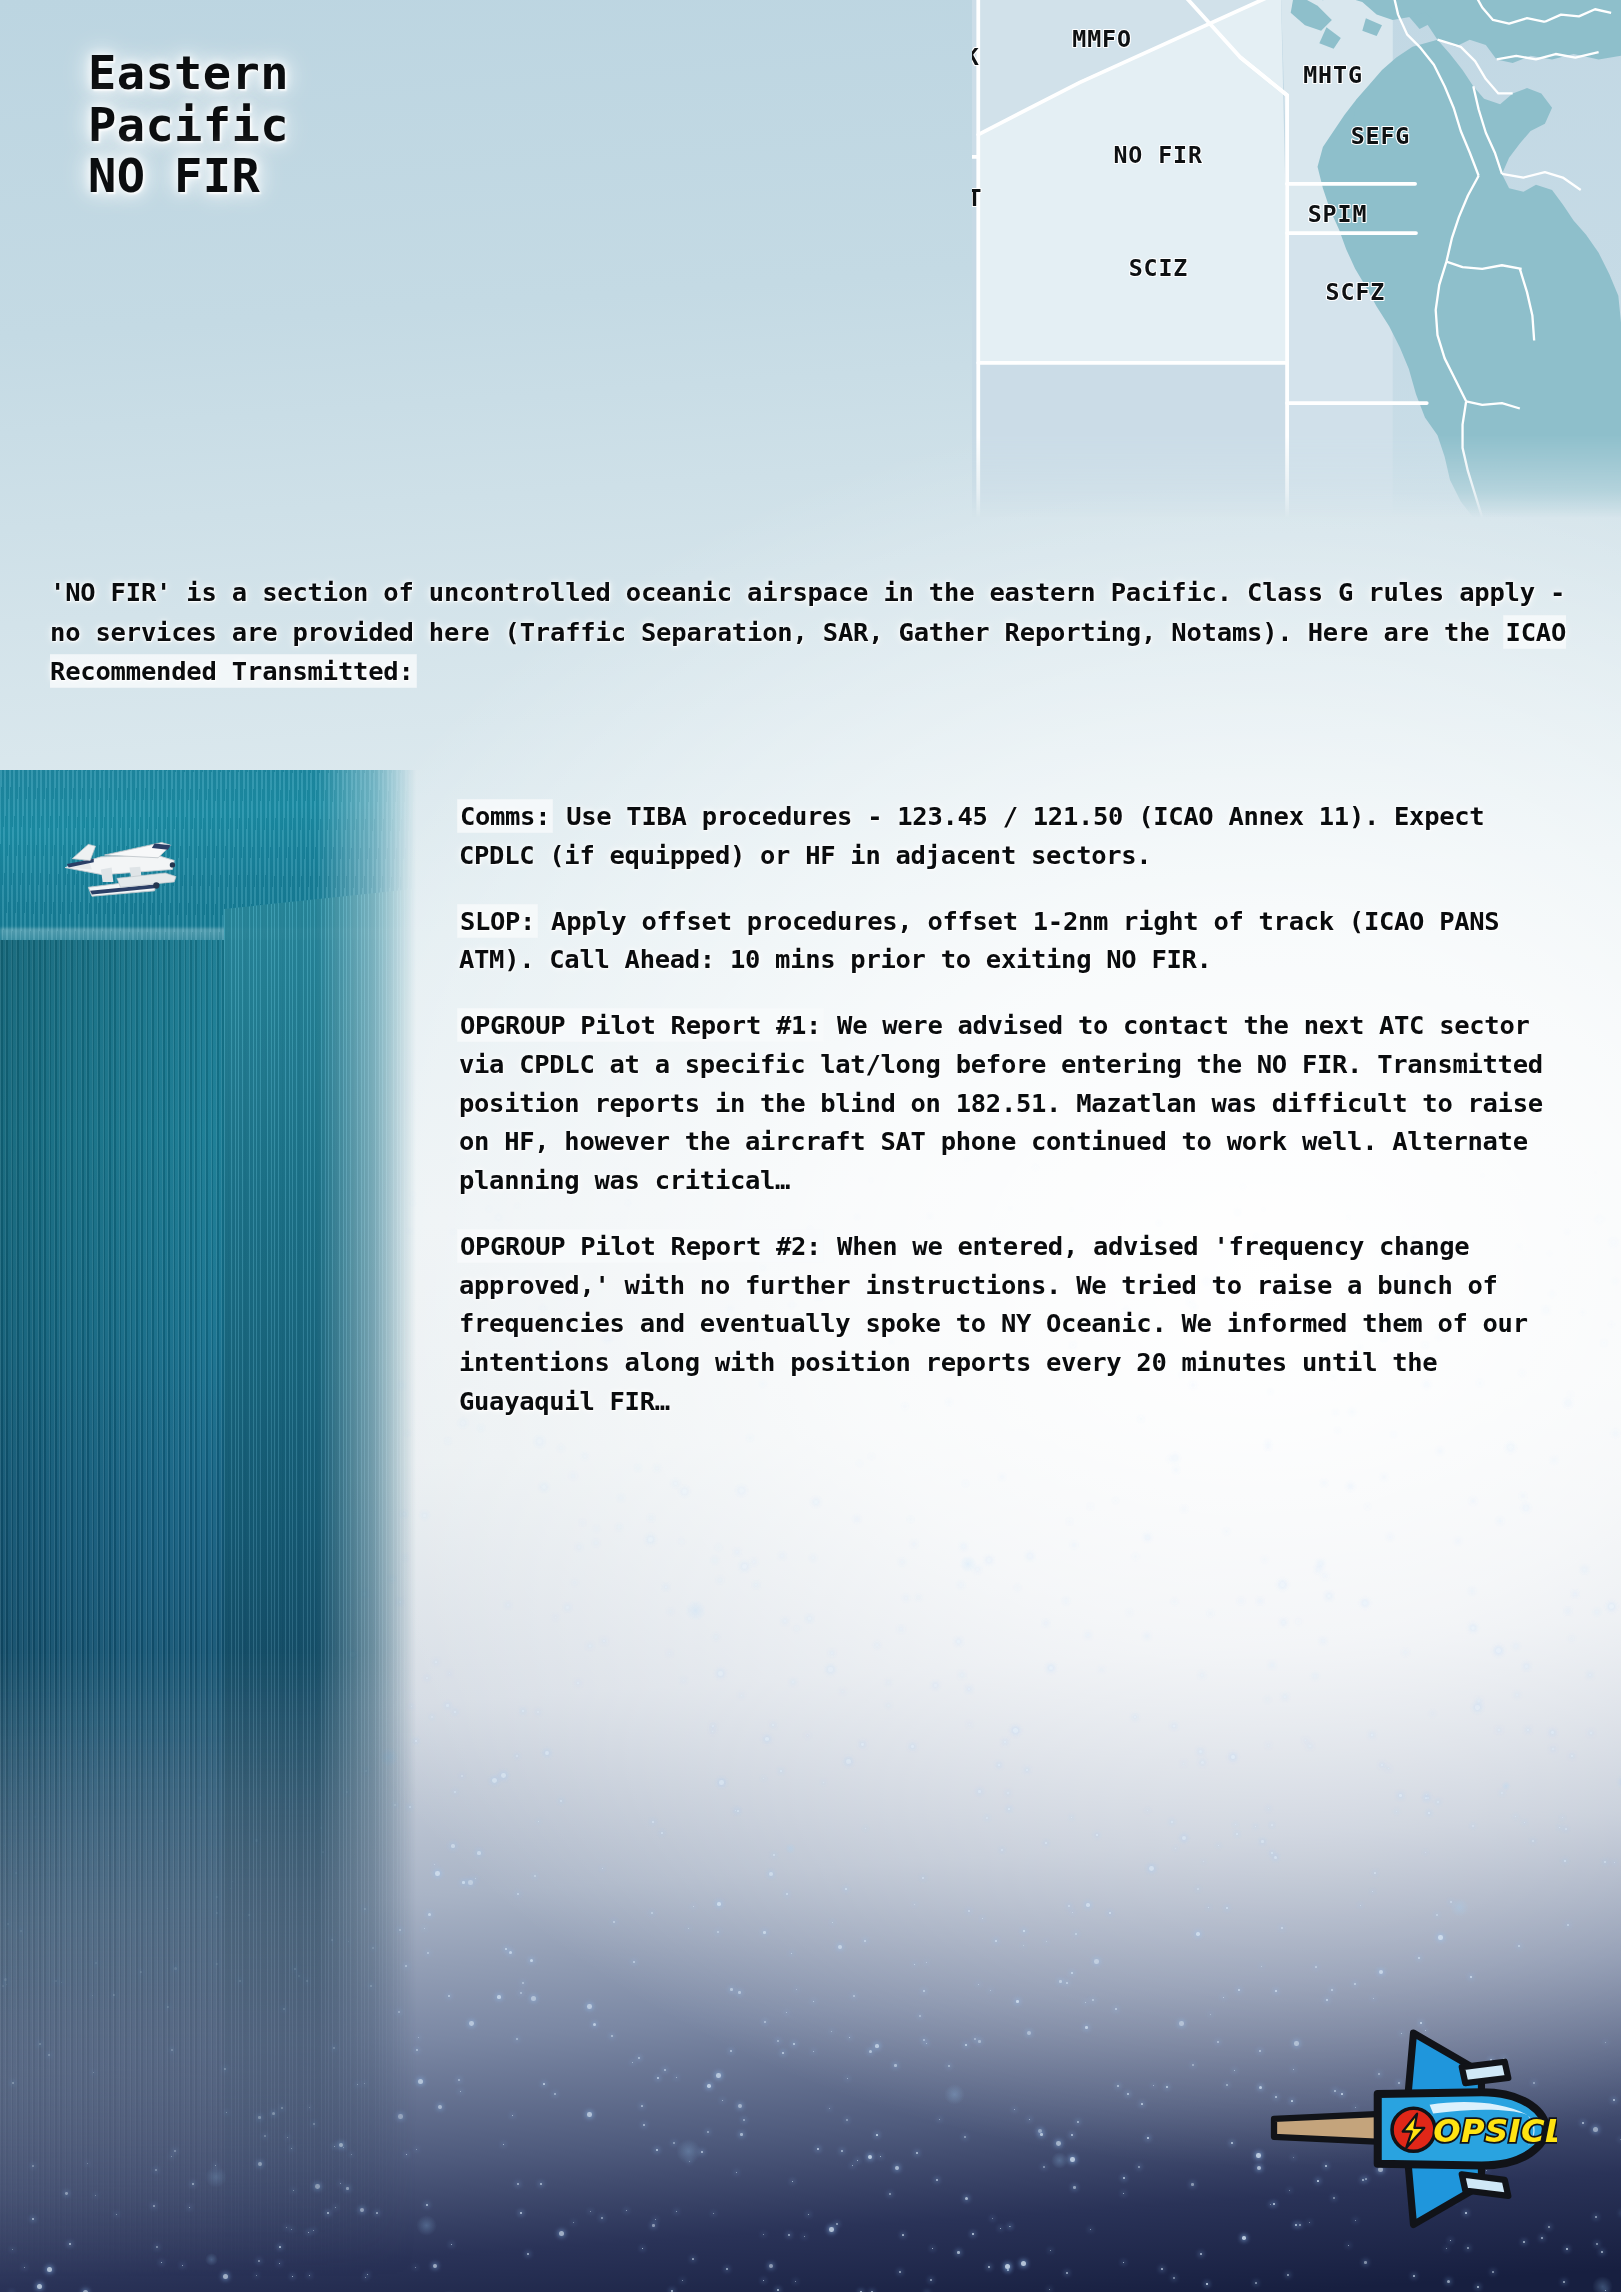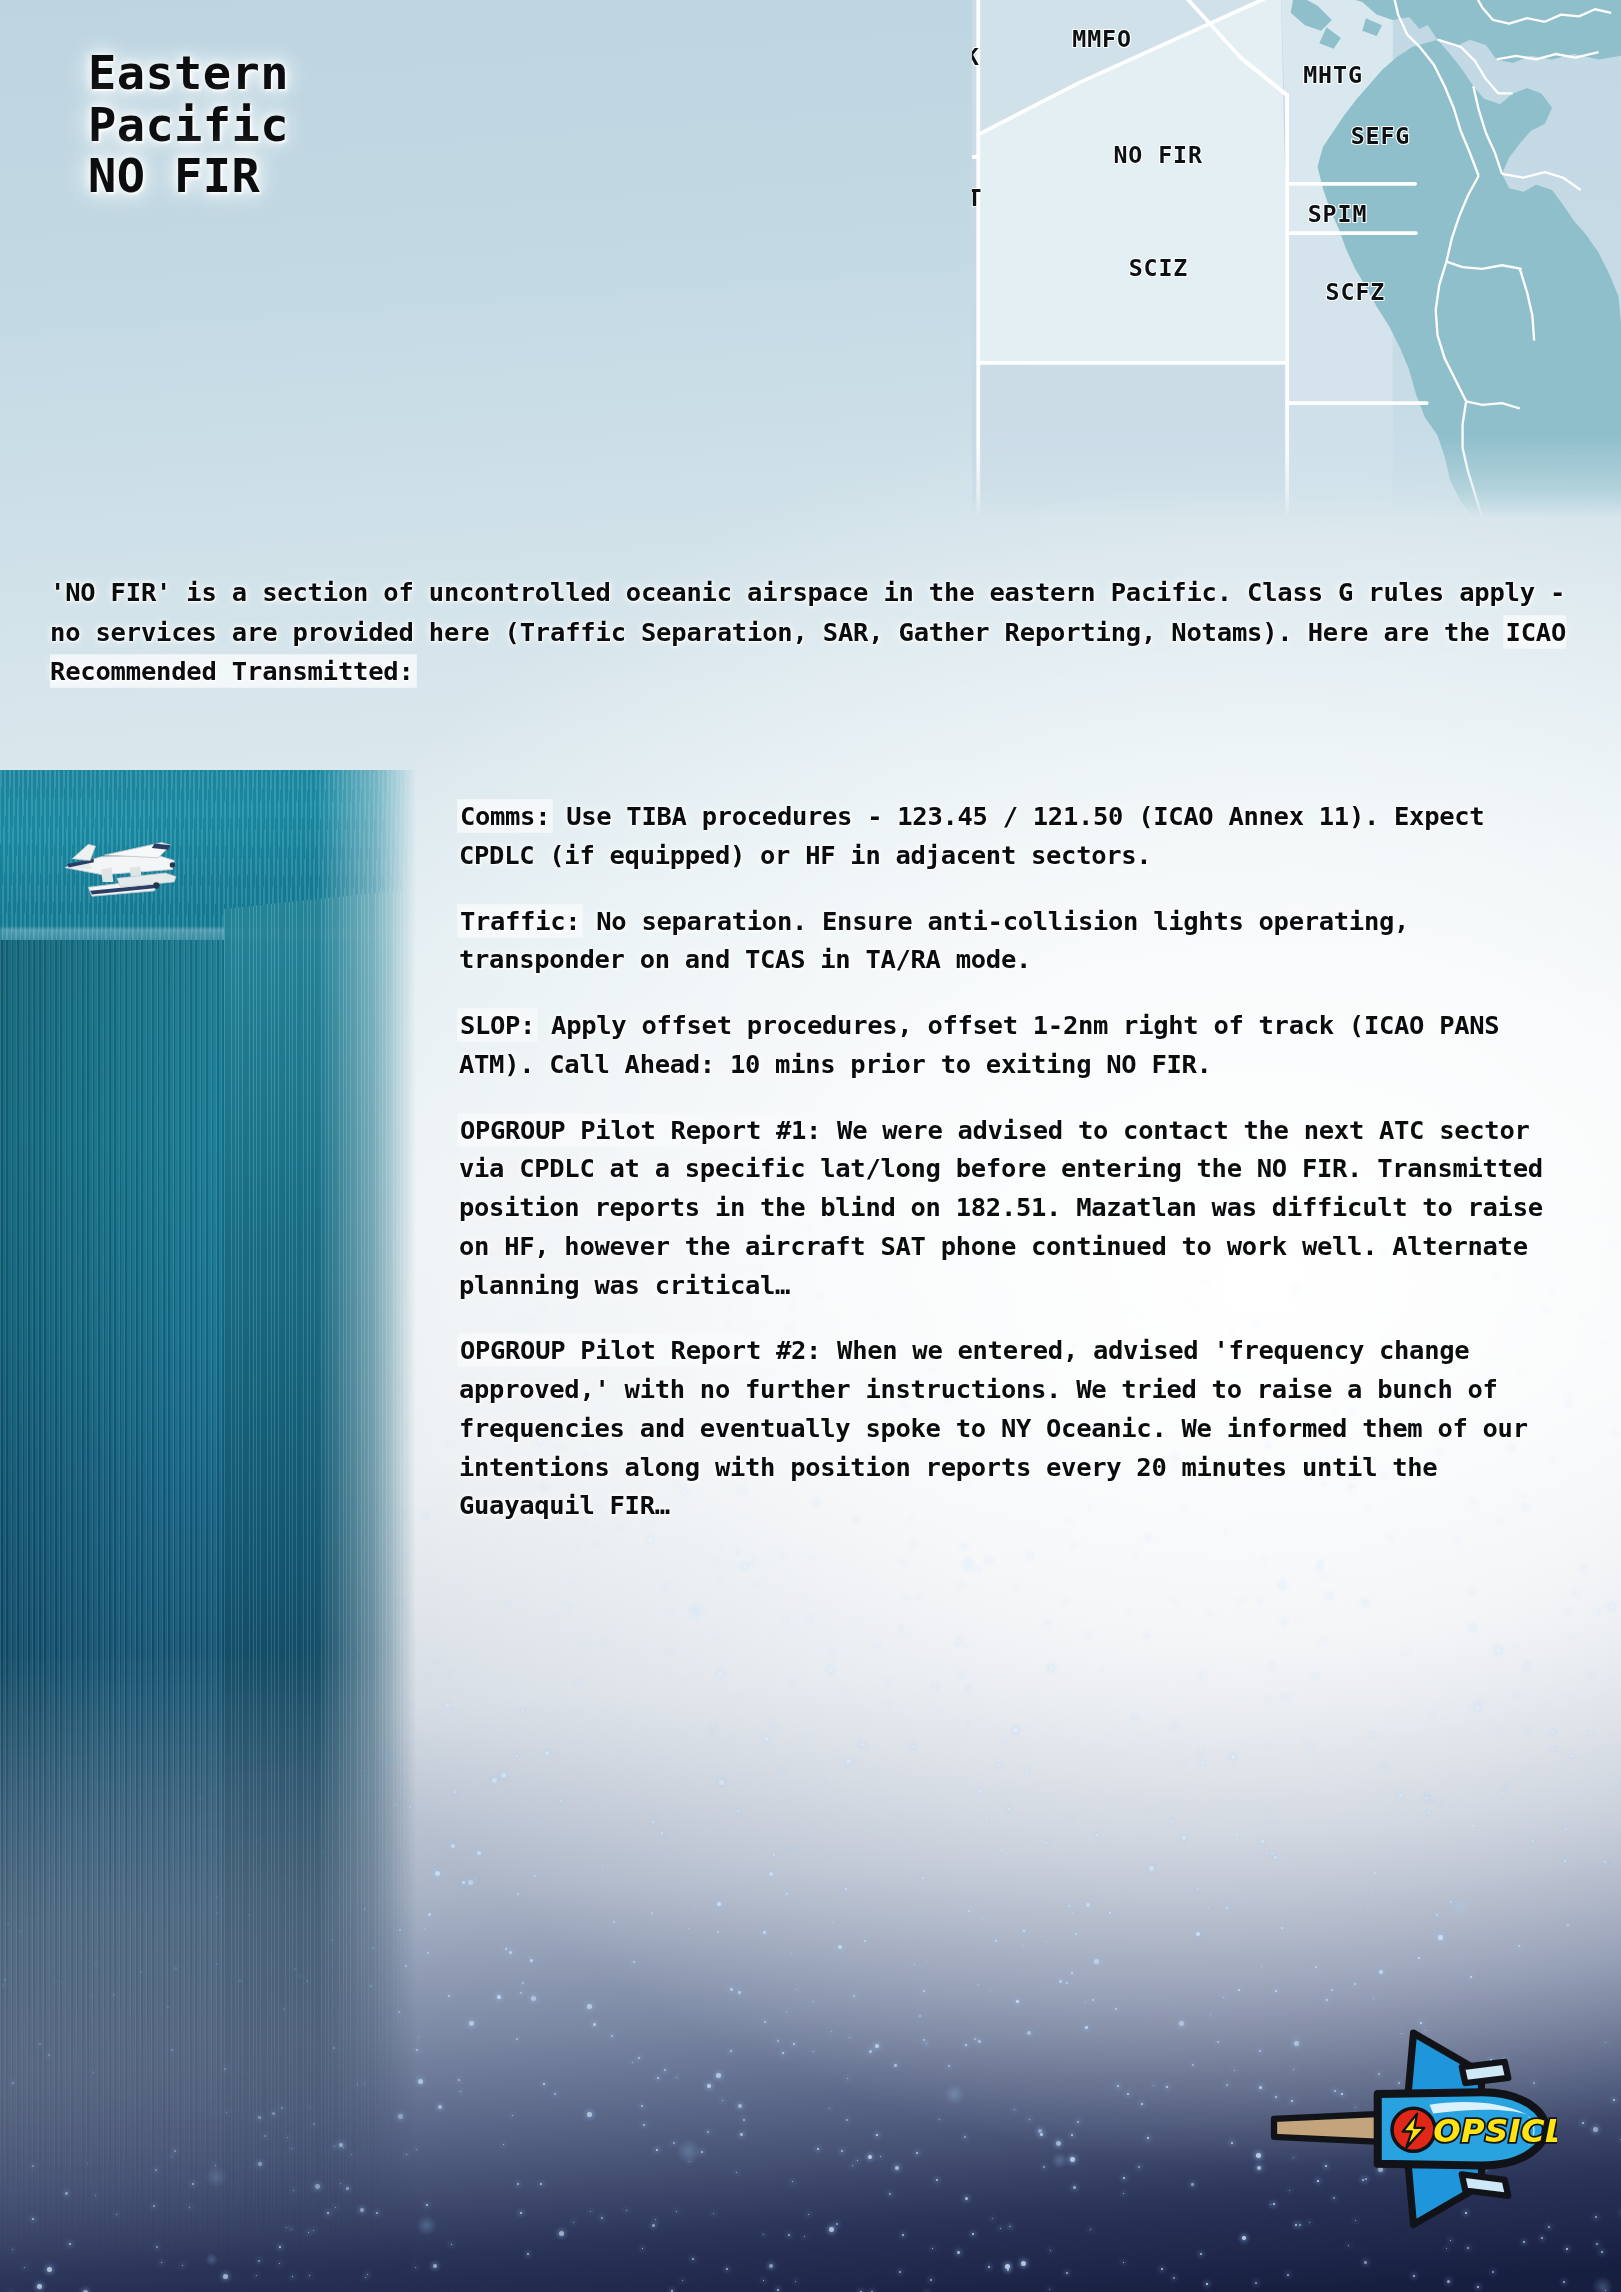--- a/index.html
+++ b/index.html
@@ -1152,23 +1152,20 @@
     <span>'NO FIR' is a section of uncontrolled oceanic airspace in the eastern Pacific. Class G rules apply - no services are provided here (Traffic Separation, SAR, Gather Reporting, Notams). Here are the </span><span class="hl">ICAO Recommended Transmitted:</span>
   </div>
 
   <div class="body">
 
 
     <div class="item">
       <span class="hl">Comms:</span><span> Use TIBA procedures - 123.45 / 121.50 (ICAO Annex 11). Expect CPDLC (if equipped) or HF in adjacent sectors.</span>
     </div>
 
-    <div class="item">
-      <span class="hl">Traffic:</span><span> No separation. Ensure anti-collision lights operating, transponder on and TCAS in TA/RA mode.</span>
-    </div>
 
 
     <div class="item">
       <span class="hl">SLOP:</span><span> Apply offset procedures, offset 1-2nm right of track (ICAO PANS ATM). Call Ahead: 10 mins prior to exiting NO FIR.</span>
     </div>
 
     <div class="item">
       <span class="hl">OPGROUP Pilot Report #1:</span><span> We were advised to contact the next ATC sector via CPDLC at a specific lat/long before entering the NO FIR. Transmitted position reports in the blind on 182.51. Mazatlan was difficult to raise on HF, however the aircraft SAT phone continued to work well. Alternate planning was critical…</span>
     </div>
 

